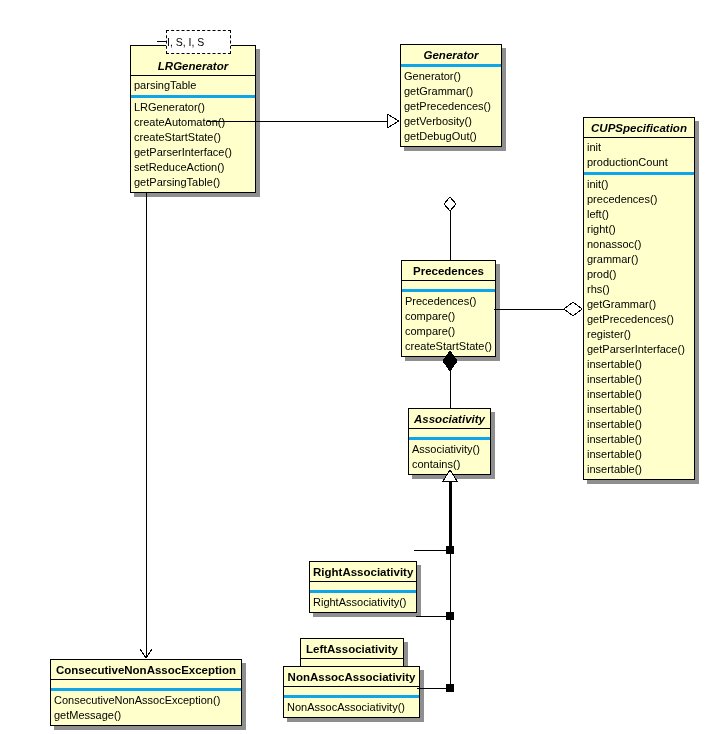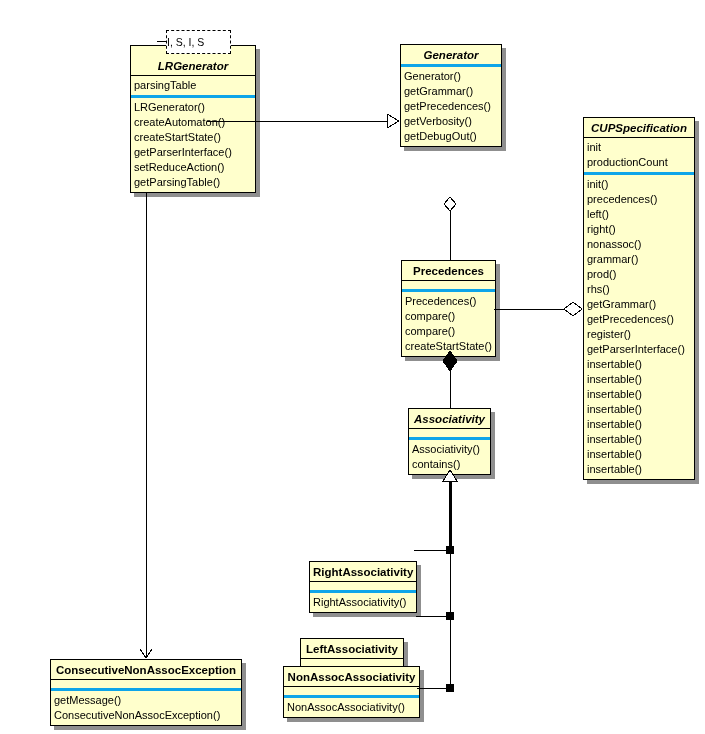--- a/index.html
+++ b/index.html
@@ -124,22 +124,22 @@
     <div class="attrs"></div>
     <div class="methods">
         <div class="row">NonAssocAssociativity()</div>
       </div>
   </div>
 
   <div class="uml-class" style="left:50px;top:659px;width:190px;">
     <div class="title">ConsecutiveNonAssocException</div>
     <div class="attrs"></div>
     <div class="methods">
+        <div class="row">ConsecutiveNonAssocException()</div>
         <div class="row">getMessage()</div>
-        <div class="row">ConsecutiveNonAssocException()</div>
       </div>
   </div>
 
   <svg class="overlay" width="705" height="734" shape-rendering="crispEdges">
 
     <g>
       <line x1="207" y1="121" x2="387" y2="121" stroke="#000" stroke-width="1"></line>
       <polygon points="387,114 399,121 387,128" fill="#fff" stroke="#000" stroke-width="1"></polygon>
     </g>
 

